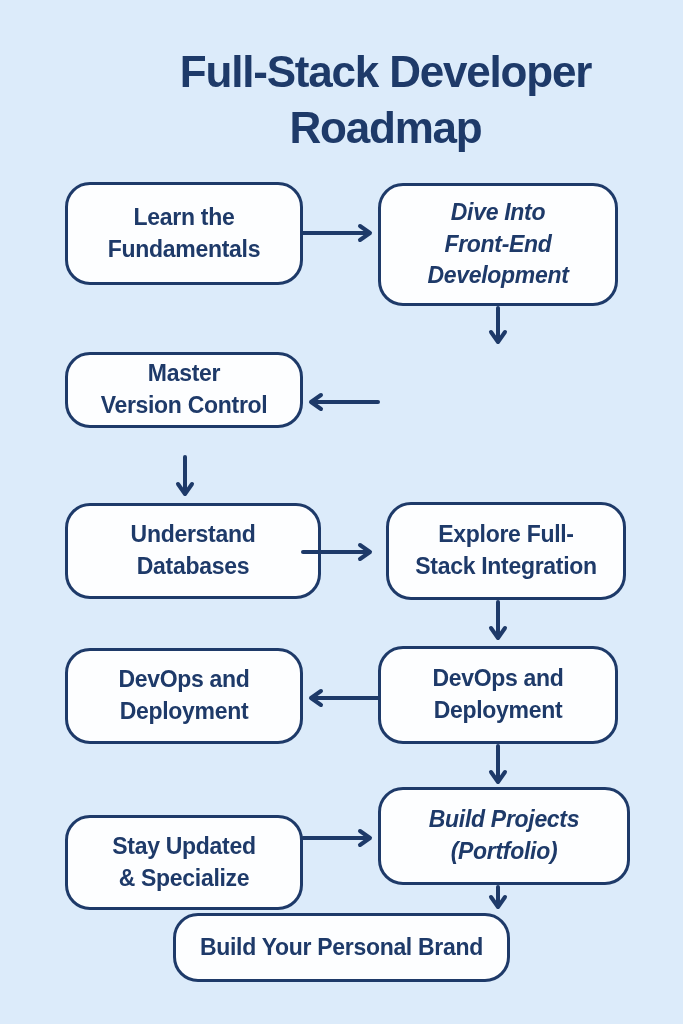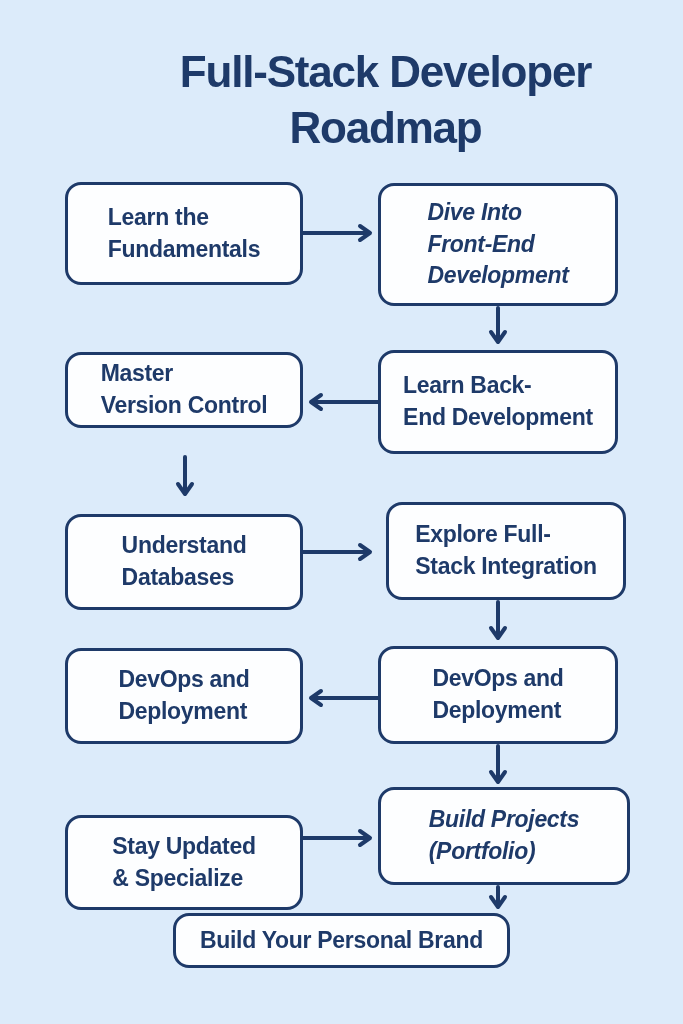--- a/index.html
+++ b/index.html
@@ -26,45 +26,45 @@
     font-weight:700;
     letter-spacing:-1.2px;
     line-height:1.27;
     white-space:pre-line;
     margin-left:44px;
   }
   .node{
     position:absolute;
     background:var(--fill);
     border:3.2px solid var(--accent);
-    border-radius:16px;
+    border-radius:25px;
     display:flex;
     align-items:center;
     justify-content:center;
-    text-align:left;
+    text-align:center;
     color:var(--accent);
     font-size:23px;
     font-weight:700;
     letter-spacing:-0.3px;
     line-height:1.38;
     white-space:pre-line;
     padding:4px 8px;
   }
   
   .n0{ left:65px;  top:182px; width:238px; height:103px; }
   .n1{ left:378px; top:183px; width:240px; height:123px;font-style:italic; }
   .n2{ left:65px;  top:352px; width:238px; height:76px; }
   .n3{ left:378px; top:350px; width:240px; height:104px; }
-  .n4{ left:65px;  top:514px; width:238px; height:96px;  }
+  .n4{ left:65px;  top:503px; width:256px; height:96px;  }
   .n5{ left:378px; top:502px; width:240px; height:98px;margin-left:8px;  }
   .n6{ left:65px;  top:648px; width:238px; height:96px;  }
   .n7{ left:378px; top:646px; width:240px; height:98px;  }
   .n8{ left:65px;  top:788px; width:238px; height:95px;margin-top:27px;  }
   .n9{ left:378px; top:787px; width:252px; height:98px;font-style:italic;  }
-  .n10{ left:173px; top:913px; width:337px; height:55px; }
+  .n10{ left:173px; top:913px; width:337px; height:69px; }
   .edges{
     position:absolute; left:0; top:0; width:683px; height:1024px;
     color:var(--accent);
     pointer-events:none;
   }
 </style>
 </head>
 <body>
 
 <div class="canvas">
@@ -72,22 +72,20 @@
   <div class="title">Full-Stack Developer
 Roadmap</div>
 
   <div class="node n0">Learn the
 Fundamentals</div>
   <div class="node n1">Dive Into
 Front-End
 Development</div>
   <div class="node n2">Master
 Version Control</div>
-  <div class="node n3">Learn Back-
-End Development</div>
   <div class="node n4">Understand
 Databases</div>
   <div class="node n5">Explore Full-
 Stack Integration</div>
   <div class="node n6">DevOps and
 Deployment</div>
   <div class="node n7">DevOps and
 Deployment</div>
   <div class="node n8">Stay Updated
 &amp; Specialize</div>

